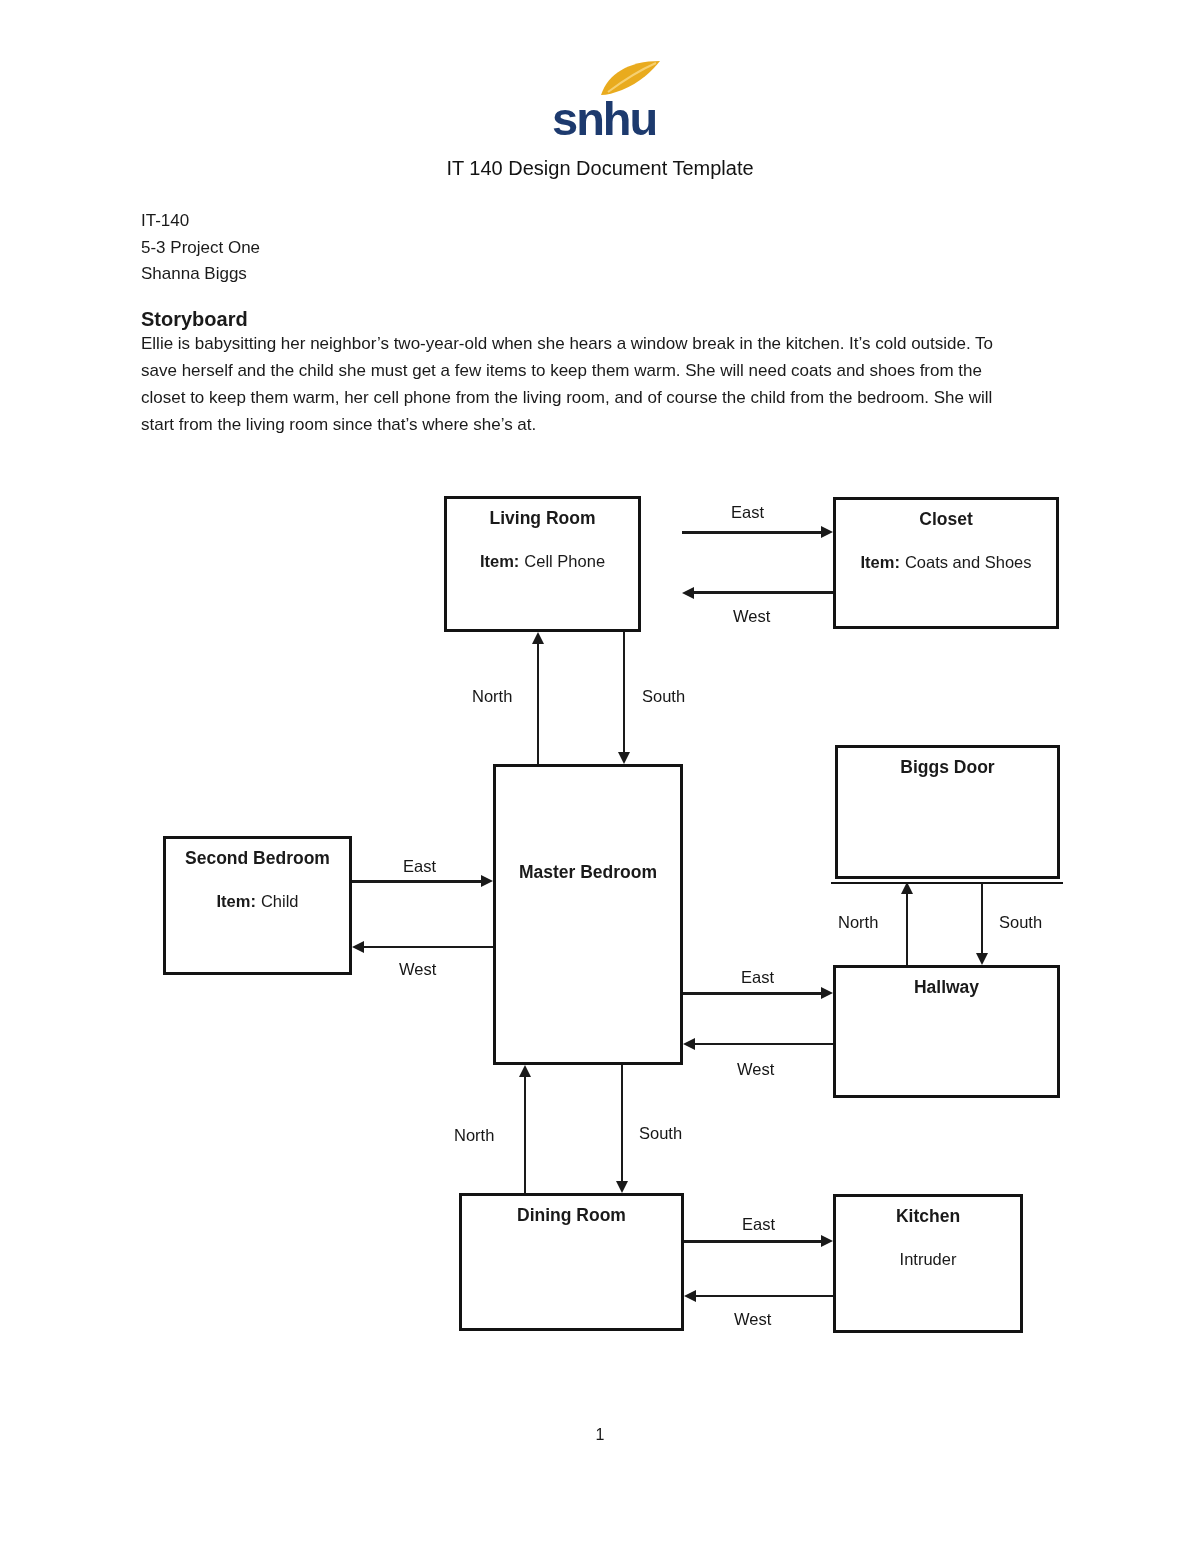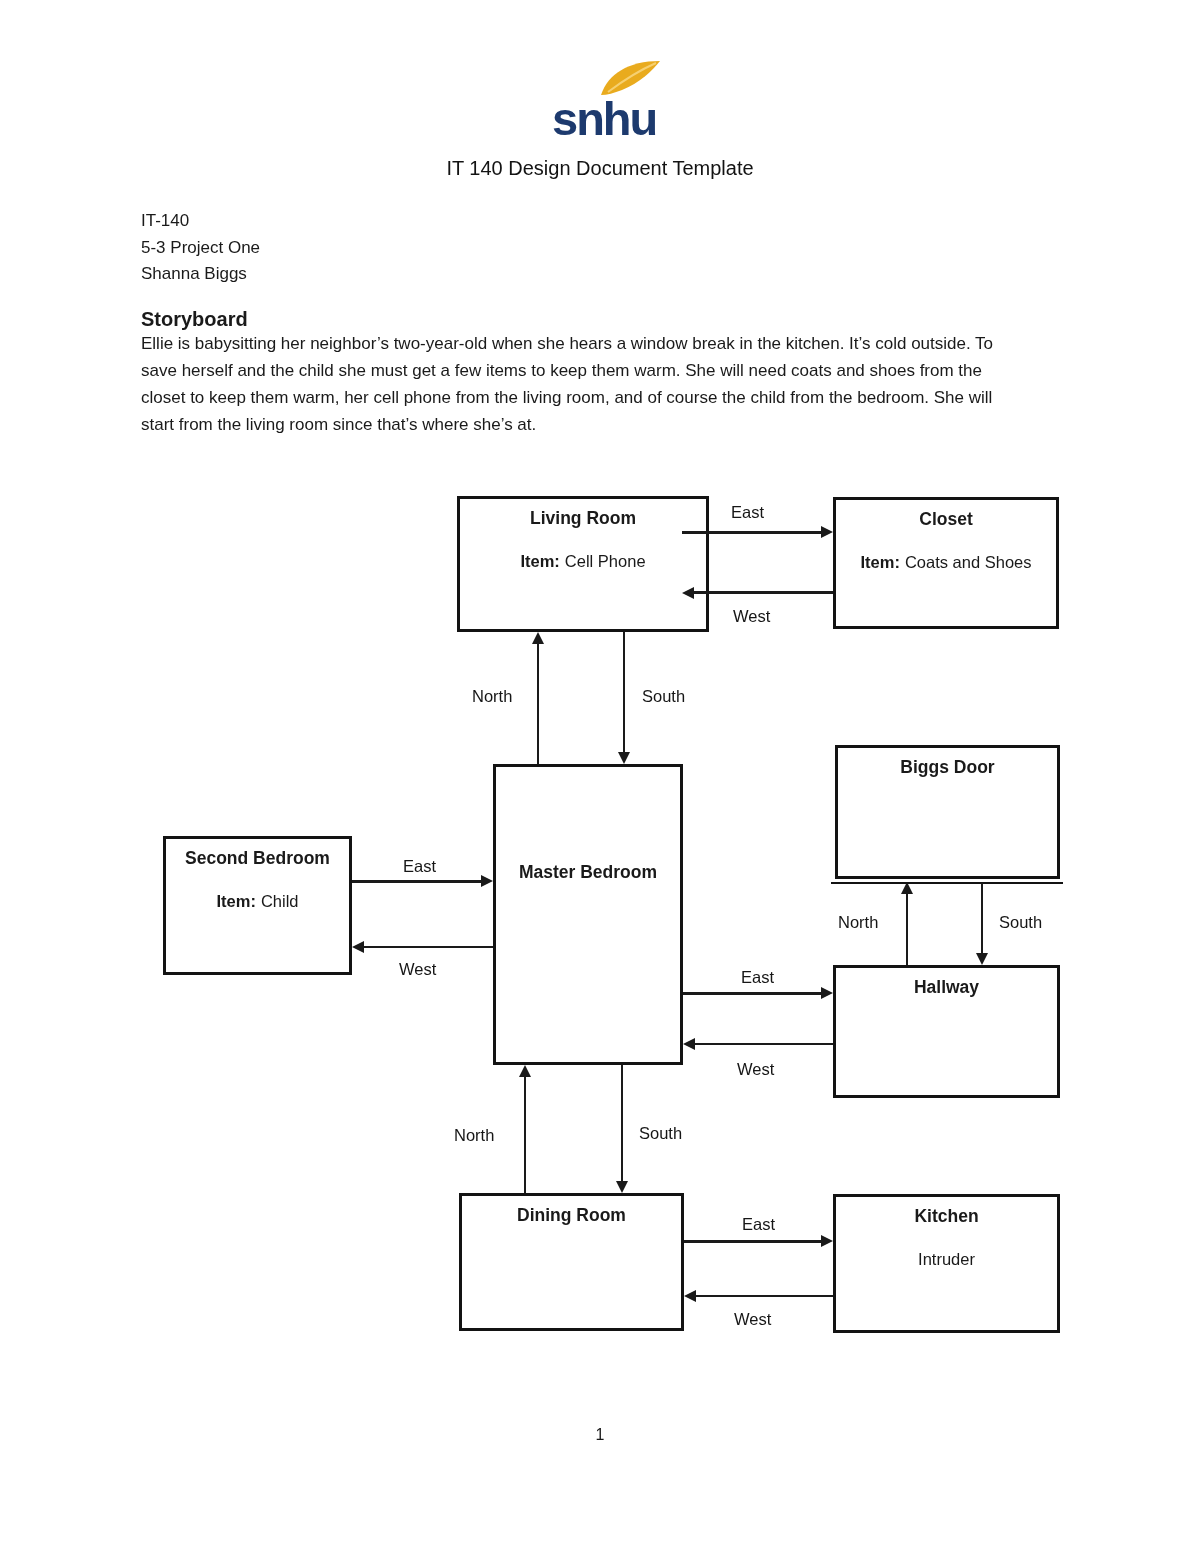--- a/index.html
+++ b/index.html
@@ -65,21 +65,21 @@
 
   <div class="meta">
     <div>IT-140</div>
     <div>5-3 Project One</div>
     <div>Shanna Biggs</div>
   </div>
 
   <div class="sb-heading">Storyboard</div>
   <div class="sb-body">Ellie is babysitting her neighbor’s two-year-old when she hears a window break in the kitchen. It’s cold outside. To save herself and the child she must get a few items to keep them warm. She will need coats and shoes from the closet to keep them warm, her cell phone from the living room, and of course the child from the bedroom. She will start from the living room since that’s where she’s at.</div>
 
-  <div class="room" style="left:457px;top:496px;width:252px;height:136px;">
+  <div class="room" style="left:444px;top:496px;width:197px;height:136px;">
     <div class="room-name">Living Room</div>
     <div class="room-sub"><span class="item-label">Item:</span><span>Cell Phone</span></div>
   </div>
 
   <div class="room" style="left:833px;top:497px;width:226px;height:132px;">
     <div class="room-name">Closet</div>
     <div class="room-sub"><span class="item-label">Item:</span><span>Coats and Shoes</span></div>
   </div>
 
   <div class="room" style="left:493px;top:764px;width:190px;height:301px;">
@@ -97,21 +97,21 @@
   </div>
 
   <div class="room" style="left:833px;top:965px;width:227px;height:133px;">
     <div class="room-name">Hallway</div>
   </div>
 
   <div class="room" style="left:459px;top:1193px;width:225px;height:138px;">
     <div class="room-name">Dining Room</div>
   </div>
 
-  <div class="room" style="left:833px;top:1194px;width:227px;height:139px;">
+  <div class="room" style="left:833px;top:1194px;width:190px;height:139px;">
     <div class="room-name">Kitchen</div>
     <div class="room-sub">Intruder</div>
   </div>
 
   <div class="hline" style="left:682px;top:531px;width:140px;height:3px;"></div>
   <div class="ah ah-right" style="left:821px;top:526px;"></div>
   <div class="dir" style="left:731px;top:503px;">East</div>
 
   <div class="hline" style="left:694px;top:591px;width:139px;height:3px;"></div>
   <div class="ah ah-left" style="left:682px;top:587px;"></div>

